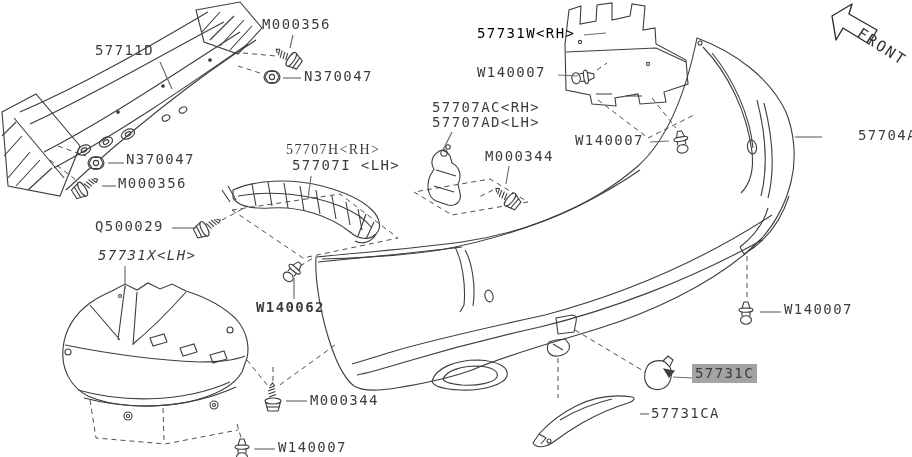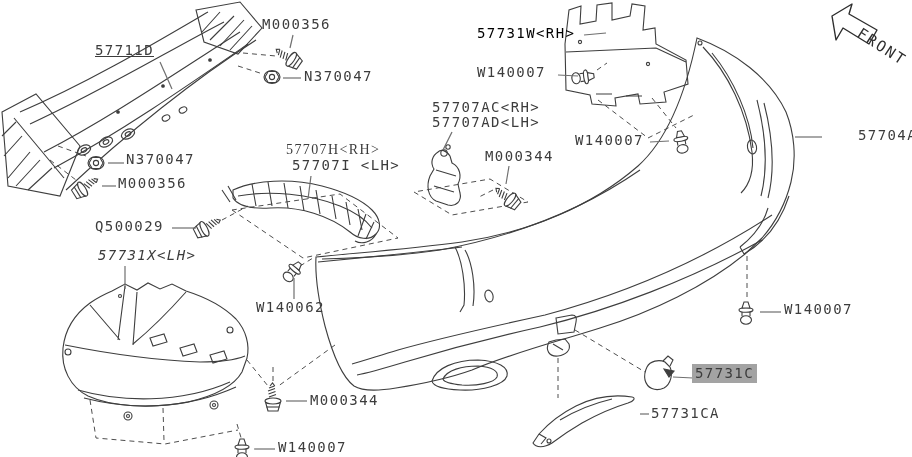--- a/index.html
+++ b/index.html
@@ -222,36 +222,36 @@
     <path d="M254,449 L275,449"></path>
   </g>
 
   <g>
     <path d="M832,16 L852,4 L849,14 L877,30 L869,44 L843,28 L836,40 Z" stroke="#2e2e2e" stroke-width="1.4" fill="none" stroke-linejoin="round"></path>
     <text x="856" y="36" transform="rotate(33 856 36)" font-size="15" letter-spacing="2" fill="#2e2e2e" font-family="DejaVu Sans Mono, monospace">FRONT</text>
   </g>
 </svg>
 
 <div id="labels-layer">
-      <div class="part-label" style="left: 95px; top: 43px; color: rgb(60, 60, 60); text-decoration: underline;">57711D</div>
+      <div class="part-label" style="left: 95px; top: 43px; color: rgb(60, 60, 60);">57711D</div>
       <div class="part-label" style="left: 262px; top: 17px; color: rgb(60, 60, 60);">M000356</div>
       <div class="part-label" style="left: 304px; top: 69px; color: rgb(60, 60, 60);">N370047</div>
       <div class="part-label" style="left: 477px; top: 26px; color: #000000;">57731W&lt;RH&gt;</div>
       <div class="part-label" style="left: 477px; top: 65px; color: rgb(60, 60, 60);">W140007</div>
       <div class="part-label" style="left: 432px; top: 100px; color: rgb(60, 60, 60);">57707AC&lt;RH&gt;</div>
       <div class="part-label" style="left: 432px; top: 115px; color: rgb(60, 60, 60);">57707AD&lt;LH&gt;</div>
       <div class="part-label" style="left: 575px; top: 133px; color: rgb(60, 60, 60);">W140007</div>
       <div class="part-label" style="left: 485px; top: 149px; color: rgb(60, 60, 60);">M000344</div>
       <div class="part-label" style="left: 286px; top: 142px; color: rgb(60, 60, 60); font-family: Liberation Serif, serif;">57707H&lt;RH&gt;</div>
       <div class="part-label" style="left: 292px; top: 158px; color: rgb(60, 60, 60);">57707I &lt;LH&gt;</div>
       <div class="part-label" style="left: 126px; top: 152px; color: rgb(60, 60, 60);">N370047</div>
       <div class="part-label" style="left: 118px; top: 176px; color: rgb(60, 60, 60);">M000356</div>
       <div class="part-label" style="left: 95px; top: 219px; color: rgb(60, 60, 60);">Q500029</div>
       <div class="part-label" style="left: 98px; top: 248px; color: rgb(60, 60, 60); font-style: italic;">57731X&lt;LH&gt;</div>
-      <div class="part-label" style="left: 256px; top: 300px; color: rgb(60, 60, 60);">W140062</div>
+      <div class="part-label" style="left: 256px; top: 300px; color: rgb(60, 60, 60); font-weight: bold;">W140062</div>
       <div class="part-label" style="left: 825px; top: 128px; color: rgb(60, 60, 60); margin-left: 33px;">57704A</div>
       <div class="part-label" style="left: 784px; top: 302px; color: rgb(60, 60, 60);">W140007</div>
       <div class="part-label highlighted" style="left: 695px; top: 366px; color: rgb(60, 60, 60); background-color: #a3a3a3;">57731C</div>
       <div class="part-label" style="left: 651px; top: 406px; color: rgb(60, 60, 60);">57731CA</div>
       <div class="part-label" style="left: 310px; top: 393px; color: rgb(60, 60, 60);">M000344</div>
       <div class="part-label" style="left: 278px; top: 440px; color: rgb(60, 60, 60);">W140007</div>
     </div>
 
 </div>
 

